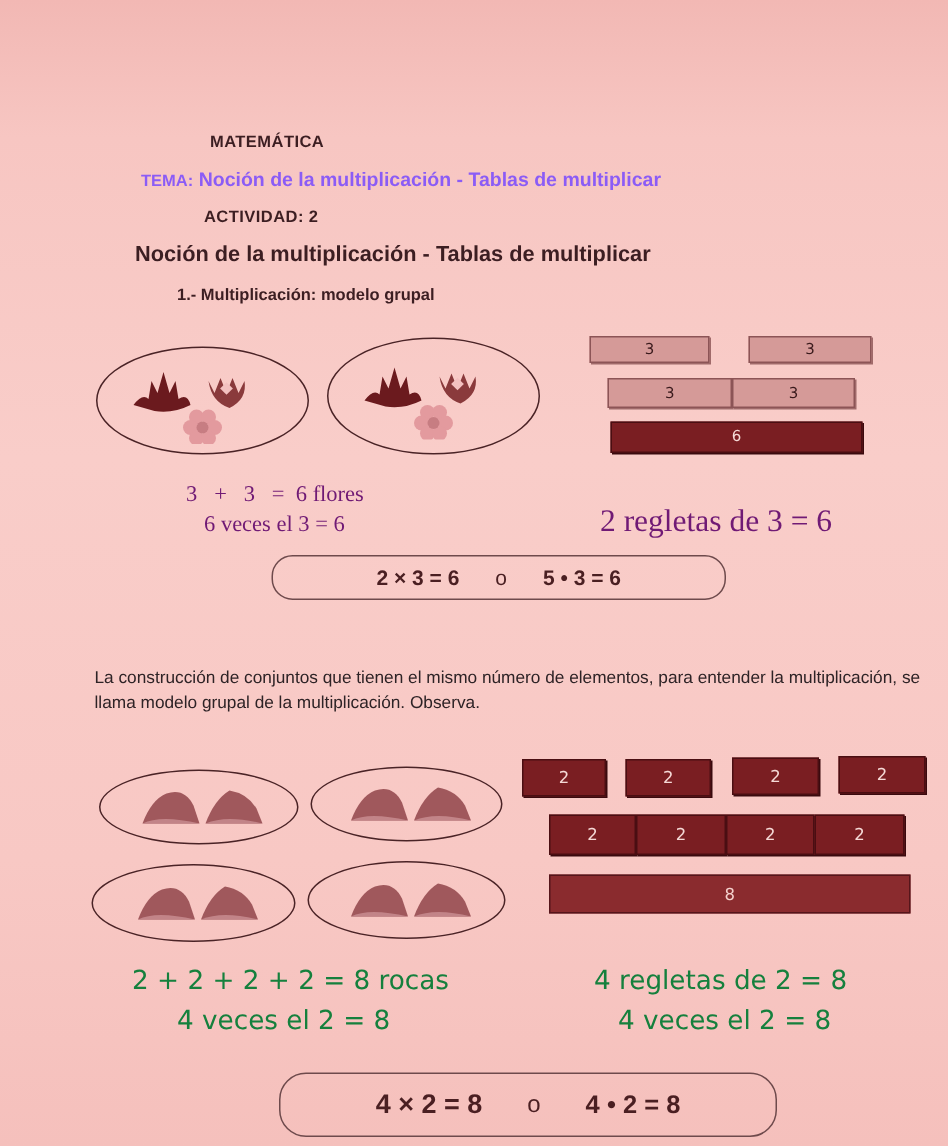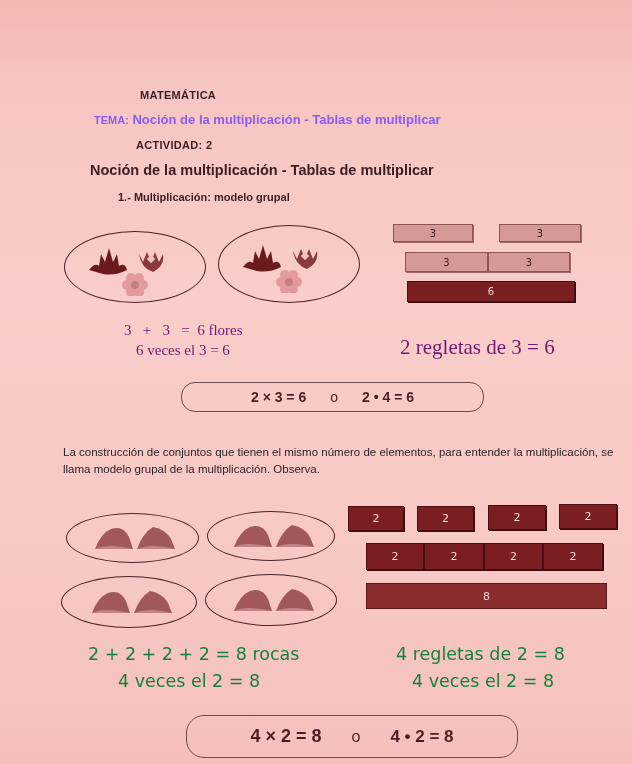--- a/index.html
+++ b/index.html
@@ -75,24 +75,24 @@
 <div class="abs bar light" style="left:393px;top:224px;width:80px;height:18px;">3</div>
 <div class="abs bar light" style="left:499px;top:224px;width:82px;height:18px;">3</div>
 <div class="abs bar light" style="left:405px;top:252px;width:83px;height:20px;">3</div>
 <div class="abs bar light" style="left:488px;top:252px;width:82px;height:20px;">3</div>
 <div class="abs bar dark" style="left:407px;top:281px;width:168px;height:21px;">6</div>
 
 <div class="abs eq" style="left:124px;top:322px;">3   +   3   =  6 flores</div>
 <div class="abs eq" style="left:136px;top:342px;">6 veces el 3 = 6</div>
 <div class="abs eq" style="left:400px;top:319px;font-size:21px;margin-top:16px;">2 regletas de 3 = 6</div>
 
-<div class="abs pill" style="left:181px;top:370px;width:303px;height:30px;margin-top:12px;">
+<div class="abs pill" style="left:181px;top:370px;width:303px;height:30px;">
   <span style="font-size:14px;">2 × 3 = 6</span>
   <span style="font-weight:normal;font-size:14px;">o</span>
-  <span style="font-size:14px;">2 • 4 = 6</span>
+  <span style="font-size:14px;">5 • 3 = 6</span>
 </div>
 
 <div class="abs para" style="left:63px;top:444px;width:572px;">La construcción de conjuntos que tienen el mismo número de elementos, para entender la multiplicación, se llama modelo grupal de la multiplicación. Observa.</div>
 
 <div class="abs oval" style="left:66px;top:513px;width:133px;height:50px;">
   <svg class="abs" style="left:26px;top:9px;" width="84" height="30" viewBox="0 0 84 30">
     <path d="M2 26 Q8 10 18 6 Q30 2 36 14 L40 26 Z" fill="#a0585c"></path>
       <path d="M2 26 Q14 20 40 26 Z" fill="#c28488"></path>
     <path d="M44 26 Q50 10 60 4 Q72 6 78 16 L82 26 Z" fill="#a0585c"></path>
       <path d="M44 26 Q58 20 82 26 Z" fill="#c28488"></path>

